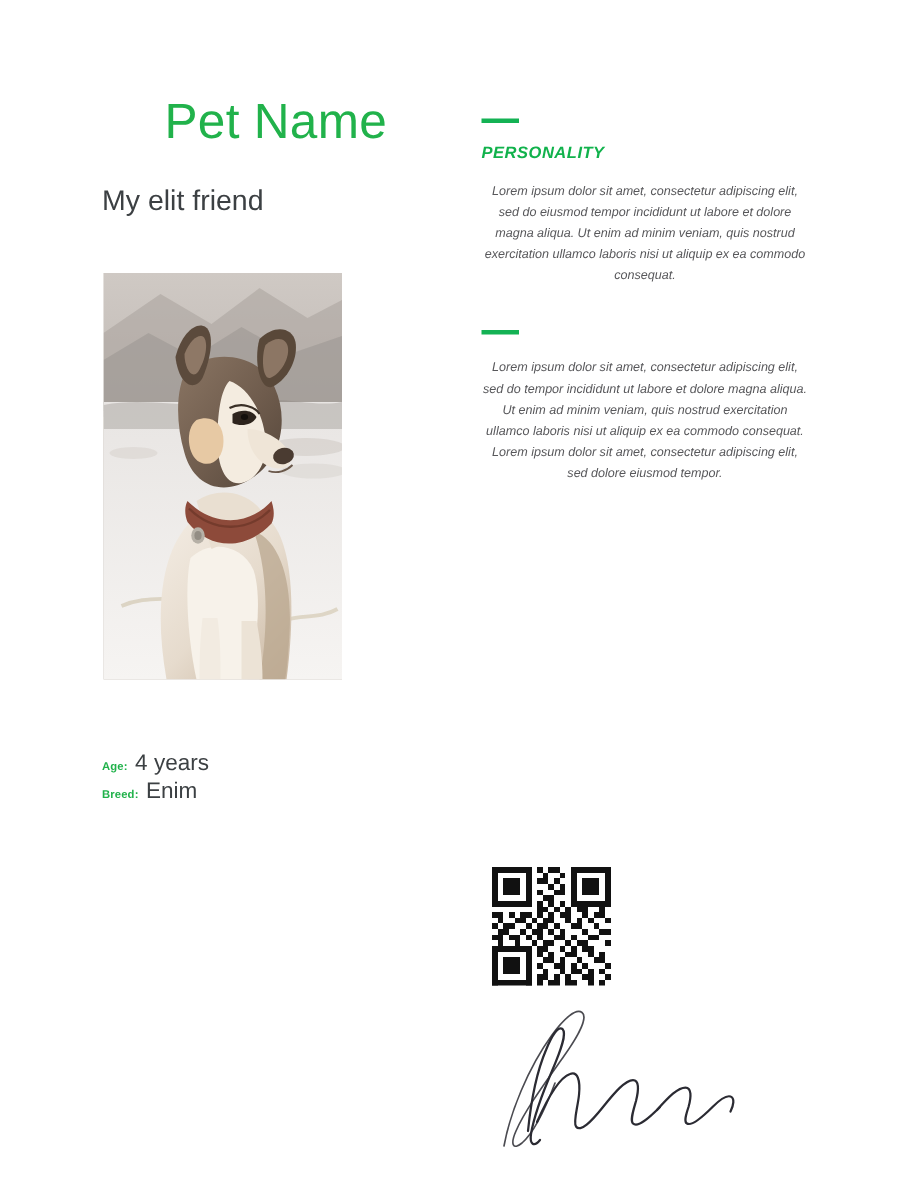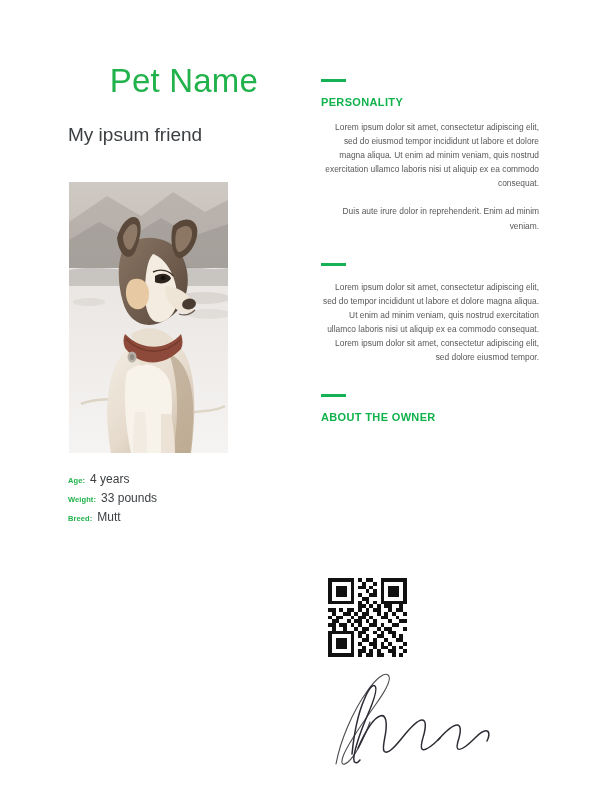--- a/index.html
+++ b/index.html
@@ -60,49 +60,50 @@
     height: 271px;
     overflow: hidden;
     background: #cfcac4;
   }
   .photo-svg { display: block; width: 159px; height: 271px; }
 
   
   .details {
     position: absolute;
     left: 68px;
-    top: 472px;
+    top: 500px;
     width: 210px;
   }
   .detail-row {
     display: flex;
     align-items: baseline;
     height: 19px;
   }
   .detail-label {
     font-size: 7.5px;
     font-weight: 700;
     color: #21b24b;
     letter-spacing: 0.1px;
     white-space: nowrap;
   }
   .detail-value {
-    font-size: 12px;
+    font-size: 15px;
     font-weight: 400;
     color: #3c4043;
     padding-left: 5px;
     white-space: nowrap;
   }
 
   
   .right-col {
     position: absolute;
     left: 321px;
     top: 79px;
     width: 218px;
+    font-style: italic;
   }
 
   .section { margin-bottom: 0; }
 
   .rule {
     width: 25px;
     height: 3px;
     background: #14b254;
     margin: 0 0 14px 0;
   }
@@ -114,21 +115,21 @@
     letter-spacing: 0.35px;
     margin: 0 0 11px 0;
     line-height: 13px;
   }
 
   .body-text {
     font-size: 8.4px;
     line-height: 14.1px;
     color: #58585b;
     margin: 0;
-    text-align: right;
+    text-align: center;
   }
   .body-text + .body-text { margin-top: 14px; }
 
   .gap-after-section { height: 30px; }
 
   
   .qr-wrap {
     position: absolute;
     left: 320px;
     top: 578px;
@@ -146,21 +147,21 @@
   }
   .sig-svg { display: block; width: 190px; height: 105px; }
 </style>
 </head>
 <body>
 
 <div class="page">
 
   <div class="left-col">
     <h1 class="pet-title">Pet Name</h1>
-    <h2 class="pet-subtitle">My ipsum friend</h2>
+    <h2 class="pet-subtitle">My elit friend</h2>
   </div>
 
   <div class="photo-frame">
     <svg class="photo-svg" viewBox="0 0 159 271" preserveAspectRatio="xMidYMid slice">
       <defs>
         <linearGradient id="skyg" x1="0" y1="0" x2="0" y2="1">
           <stop offset="0%" stop-color="#cfc9c4"></stop>
           <stop offset="45%" stop-color="#bdb6b1"></stop>
           <stop offset="70%" stop-color="#d8d4d0"></stop>
           <stop offset="100%" stop-color="#efeceb"></stop>
@@ -226,51 +227,42 @@
       <path d="M92 232 C92 250 92 262 92 271 L106 271 C106 256 104 242 102 232 Z" fill="#ece3d6"></path>
     </svg>
   </div>
 
   <div class="details">
     <div class="detail-row">
       <span class="detail-label">Age:</span>
       <span class="detail-value">4 years</span>
     </div>
     <div class="detail-row">
-      <span class="detail-label">Weight:</span>
-      <span class="detail-value">33 pounds</span>
-    </div>
-    <div class="detail-row">
       <span class="detail-label">Breed:</span>
-      <span class="detail-value">Mutt</span>
+      <span class="detail-value">Enim</span>
     </div>
   </div>
 
   <div class="right-col">
 
     <div class="section">
       <div class="rule"></div>
       <h3 class="section-heading">PERSONALITY</h3>
       <p class="body-text">Lorem ipsum dolor sit amet, consectetur adipiscing elit, sed do eiusmod tempor incididunt ut labore et dolore magna aliqua. Ut enim ad minim veniam, quis nostrud exercitation ullamco laboris nisi ut aliquip ex ea commodo consequat.</p>
-      <p class="body-text">Duis aute irure dolor in reprehenderit. Enim ad minim veniam.</p>
     </div>
 
     <div class="gap-after-section"></div>
 
     <div class="section">
       <div class="rule"></div>
       <p class="body-text">Lorem ipsum dolor sit amet, consectetur adipiscing elit, sed do tempor incididunt ut labore et dolore magna aliqua. Ut enim ad minim veniam, quis nostrud exercitation ullamco laboris nisi ut aliquip ex ea commodo consequat. Lorem ipsum dolor sit amet, consectetur adipiscing elit, sed dolore eiusmod tempor.</p>
     </div>
 
     <div class="gap-after-section"></div>
 
-    <div class="section">
-      <div class="rule"></div>
-      <h3 class="section-heading">ABOUT THE OWNER</h3>
-    </div>
 
   </div>
 
   <div class="qr-wrap">
     <svg class="qr-svg" viewBox="0 0 21 21" shape-rendering="crispEdges">
       <rect x="0" y="0" width="21" height="21" fill="#ffffff"></rect>
       <g fill="#111111">
 
         <rect x="0" y="0" width="7" height="1"></rect>
           <rect x="0" y="6" width="7" height="1"></rect>

